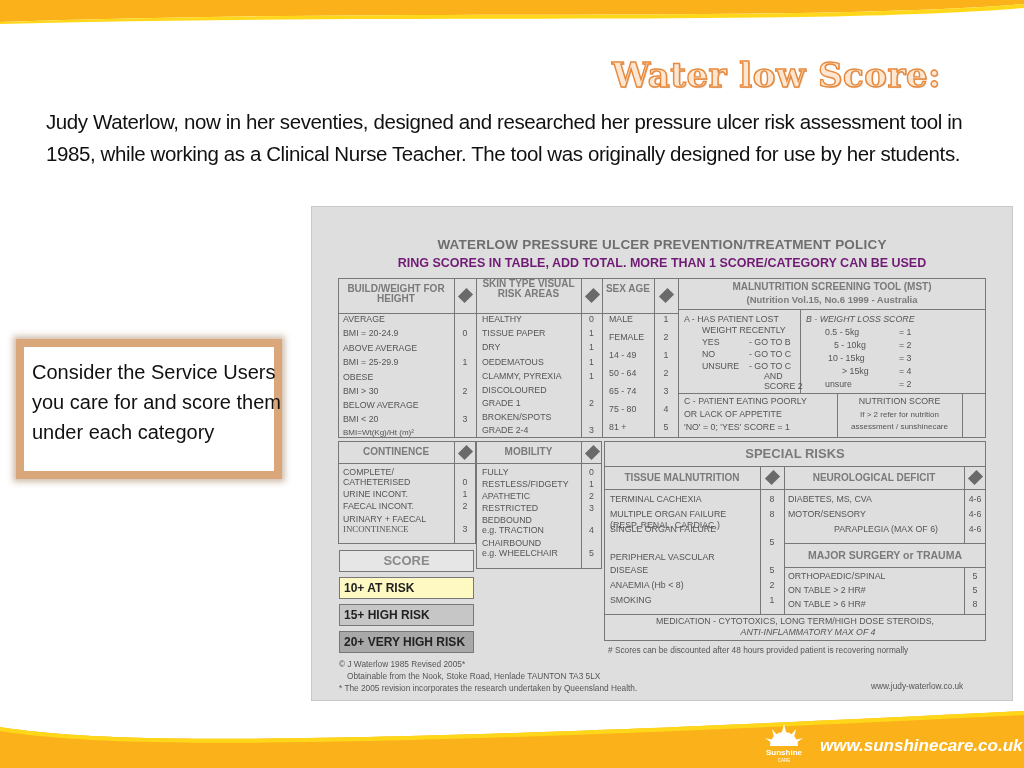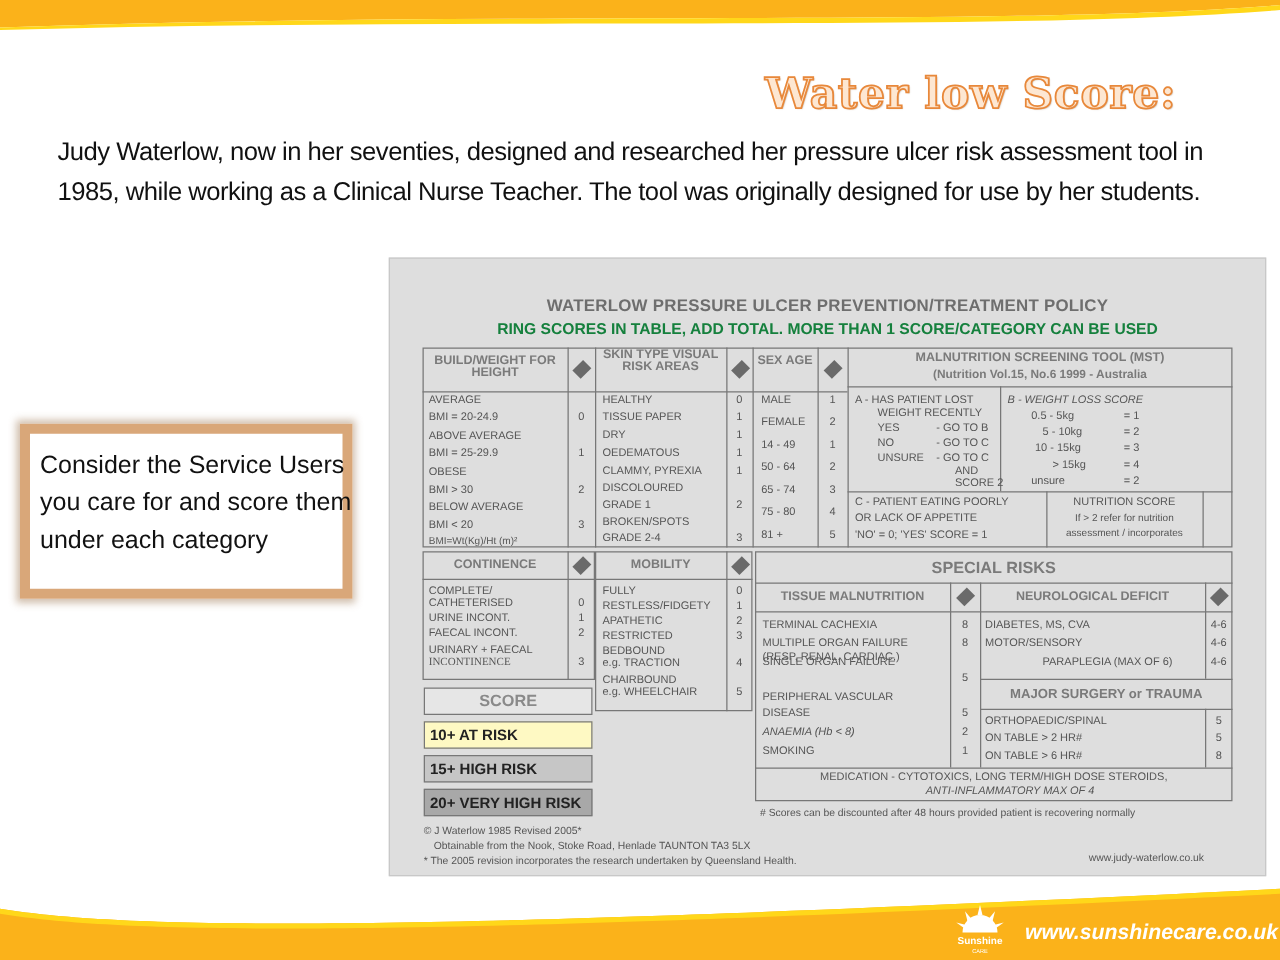--- a/index.html
+++ b/index.html
@@ -5,21 +5,21 @@
   html,body{margin:0;padding:0;}
   body{width:1024px;height:768px;position:relative;overflow:hidden;background:#ffffff;font-family:"Liberation Sans",sans-serif;}
   .top-wave{position:absolute;left:0;top:0;width:1024px;height:40px;}
   .bottom-wave{position:absolute;left:0;top:705px;width:1024px;height:63px;}
   .title{position:absolute;left:612px;top:55px;font-family:"DejaVu Serif",serif;font-weight:bold;font-size:34px;color:#fde7d2;-webkit-text-stroke:1.4px #e8883a;letter-spacing:0.5px;text-shadow:1px 1px 1px rgba(120,80,40,.35);white-space:nowrap;}
   .intro{position:absolute;left:46px;top:106px;width:920px;font-family:"Liberation Sans",sans-serif;font-size:20.5px;line-height:32px;color:#111;letter-spacing:-0.4px;}
   .callout{position:absolute;left:16px;top:339px;width:266px;height:140px;border:8px solid #d9a779;box-shadow:0 0 6px 3px rgba(150,110,70,.45);background:#fff;box-sizing:border-box;}
   .callout-text{position:absolute;left:8px;top:10px;width:250px;font-size:20px;line-height:30px;color:#111;}
   .chart{position:absolute;left:311px;top:206px;width:702px;height:495px;background:#dedede;border:1px solid #c8c8c8;box-sizing:border-box;color:#555;}
   .h1{position:absolute;left:0;top:30px;width:100%;text-align:center;font-weight:bold;font-size:13.5px;color:#6e6e6e;letter-spacing:.2px;}
-  .h2{position:absolute;left:0;top:49px;width:100%;text-align:center;font-weight:bold;font-size:12.5px;color:#15803d;}
+  .h2{position:absolute;left:0;top:49px;width:100%;text-align:center;font-weight:bold;font-size:12.5px;color:#701a75;}
   .box{position:absolute;border:1px solid #777;box-sizing:border-box;}
   .hdr{position:absolute;text-align:center;font-weight:bold;font-size:10px;line-height:10px;color:#7a7a7a;}
   .dia{position:absolute;width:11px;height:11px;background:#6a6a6a;transform:rotate(45deg) scale(.85,1.1);}
   .t{position:absolute;font-size:8.8px;line-height:13px;color:#555;white-space:nowrap;}
   .n{position:absolute;font-size:8.8px;line-height:13px;color:#555;text-align:center;}
   .vl{position:absolute;width:1px;background:#777;}
   .hl{position:absolute;height:1px;background:#777;}
   .score-box{position:absolute;left:27px;width:135px;height:22px;border:1px solid #777;box-sizing:border-box;font-weight:bold;font-size:12px;line-height:20px;color:#222;padding-left:4px;}
   .foot{position:absolute;font-size:8.3px;color:#555;white-space:nowrap;}
   .sun-url{position:absolute;left:820px;top:736px;font-style:italic;font-weight:bold;font-size:17px;color:#ffffff;}
@@ -132,21 +132,21 @@
   <div class="t" style="left:587px;top:145px;">= 3</div>
   <div class="t" style="left:530px;top:158px;">&gt; 15kg</div>
   <div class="t" style="left:587px;top:158px;">= 4</div>
   <div class="t" style="left:513px;top:171px;">unsure</div>
   <div class="t" style="left:587px;top:171px;">= 2</div>
   <div class="t" style="left:372px;top:188px;">C - PATIENT EATING POORLY</div>
   <div class="t" style="left:372px;top:201px;">OR  LACK OF APPETITE</div>
   <div class="t" style="left:372px;top:214px;">'NO' = 0; 'YES' SCORE = 1</div>
   <div class="n" style="left:525px;top:188px;width:125px;">NUTRITION SCORE</div>
   <div class="n" style="left:525px;top:201px;width:125px;font-size:8px;">If &gt; 2 refer for nutrition</div>
-  <div class="n" style="left:525px;top:213px;width:125px;font-size:8px;">assessment / incorporates</div>
+  <div class="n" style="left:525px;top:213px;width:125px;font-size:8px;">assessment / sunshinecare</div>
 
   <div class="box" style="left:26px;top:234px;width:138px;height:103px;"></div>
   <div class="hl" style="left:26px;top:256px;width:138px;"></div>
   <div class="vl" style="left:142px;top:234px;height:103px;"></div>
   <div class="hdr" style="left:26px;top:240px;width:116px;">CONTINENCE</div>
   <div class="dia" style="left:148px;top:240px;"></div>
   <div class="t" style="left:31px;top:260px;line-height:10px;">COMPLETE/</div>
   <div class="t" style="left:31px;top:270px;line-height:10px;">CATHETERISED</div>
   <div class="n" style="left:142px;top:270px;width:22px;line-height:10px;">0</div>
   <div class="t" style="left:31px;top:282px;line-height:10px;">URINE INCONT.</div>
@@ -197,21 +197,21 @@
   <div class="t" style="left:298px;top:286px;">TERMINAL CACHEXIA</div>
   <div class="n" style="left:448px;top:286px;width:24px;">8</div>
   <div class="t" style="left:298px;top:301px;">MULTIPLE ORGAN FAILURE</div>
   <div class="n" style="left:448px;top:301px;width:24px;">8</div>
   <div class="t" style="left:298px;top:316px;">SINGLE ORGAN FAILURE</div>
   <div class="t" style="left:298px;top:312px;">(RESP, RENAL, CARDIAC,)</div>
   <div class="n" style="left:448px;top:329px;width:24px;">5</div>
   <div class="t" style="left:298px;top:344px;">PERIPHERAL VASCULAR</div>
   <div class="t" style="left:298px;top:357px;">DISEASE</div>
   <div class="n" style="left:448px;top:357px;width:24px;">5</div>
-  <div class="t" style="left:298px;top:372px;font-style:italic;">ANAEMIA  (Hb &lt; 8)</div>
+  <div class="t" style="left:298px;top:372px;">ANAEMIA  (Hb &lt; 8)</div>
   <div class="n" style="left:448px;top:372px;width:24px;">2</div>
   <div class="t" style="left:298px;top:387px;">SMOKING</div>
   <div class="n" style="left:448px;top:387px;width:24px;">1</div>
 
   <div class="t" style="left:476px;top:286px;">DIABETES, MS, CVA</div>
   <div class="n" style="left:652px;top:286px;width:22px;">4-6</div>
   <div class="t" style="left:476px;top:301px;">MOTOR/SENSORY</div>
   <div class="n" style="left:652px;top:301px;width:22px;">4-6</div>
   <div class="t" style="left:476px;top:316px;margin-left:46px;">PARAPLEGIA (MAX OF 6)</div>
   <div class="n" style="left:652px;top:316px;width:22px;">4-6</div>

